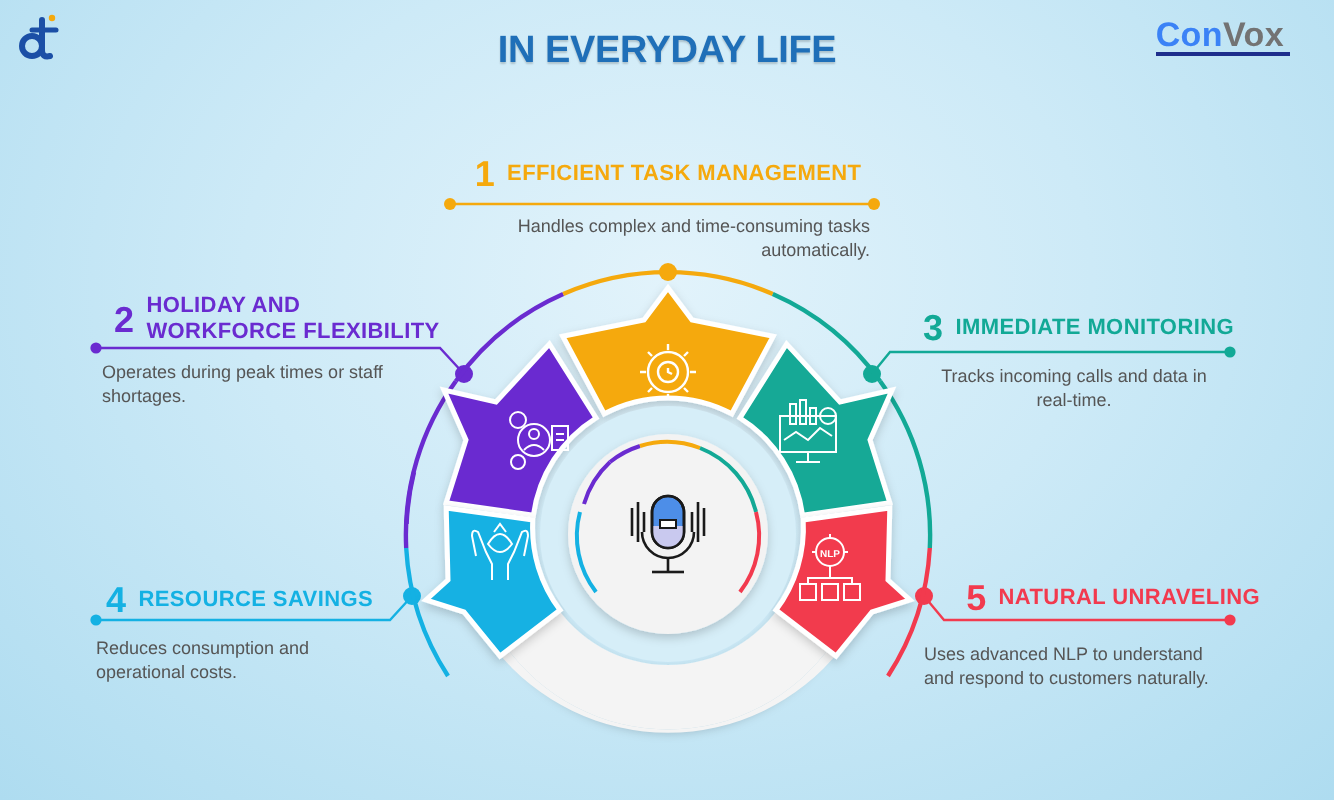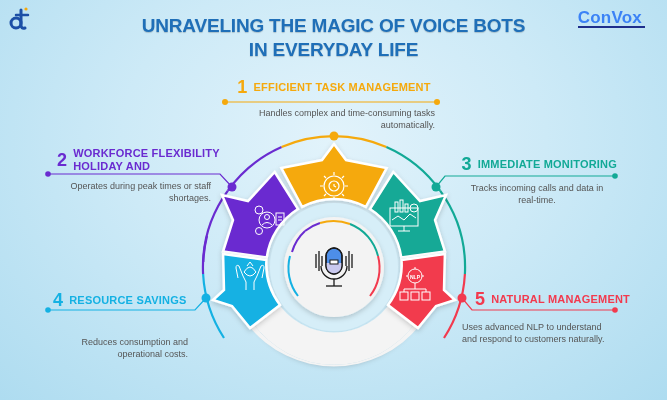--- a/index.html
+++ b/index.html
@@ -3,44 +3,43 @@
 <meta charset="utf-8">
 <style>
   html,body{margin:0;padding:0;}
   body{width:667px;height:400px;overflow:hidden;position:relative;
     font-family:"Liberation Sans",sans-serif;
     background:radial-gradient(ellipse at 50% 35%,#e2f3fb 0%,#cdeaf7 45%,#aedcf0 100%);}
   .abs{position:absolute;}
   .logo-left{left:8px;top:6px;width:22px;height:26px;}
   .brand{right:22px;top:9px;font-size:17px;font-weight:bold;letter-spacing:0.2px;border-bottom:2px solid #1e2e8c;line-height:17px;padding-right:3px;}
   .brand .c1{color:#3b82f6;}
-  .brand .c2{color:#3b82f6;}
+  .brand .c2{color:#737373;}
   .title{left:0;width:667px;top:14px;text-align:center;color:#1f6fb8;font-weight:bold;font-size:19px;line-height:24px;letter-spacing:-0.2px;text-shadow:0 1px 1px rgba(0,0,0,0.18);}
   .title div{margin:0;}
   .feat-head{font-weight:bold;font-size:11px;letter-spacing:0.2px;line-height:13px;display:flex;align-items:center;}
   .num{font-size:18px;font-weight:bold;margin-right:6px;line-height:18px;}
-  .desc{font-size:9px;color:#555;line-height:12px;text-align:right;}
+  .desc{font-size:9px;color:#555;line-height:12px;}
   svg text{font-family:"Liberation Sans",sans-serif;}
 </style>
 </head>
 <body>
 
 <svg class="abs logo-left" viewBox="0 0 22 26">
   <circle cx="8" cy="17" r="5" fill="none" stroke="#1b4fa6" stroke-width="3"></circle>
   <path d="M13 4 L13 19 Q13 23 17 22" fill="none" stroke="#1b4fa6" stroke-width="3" stroke-linecap="round"></path>
   <path d="M8 9 L20 9" stroke="#1b4fa6" stroke-width="2.5" stroke-linecap="round"></path>
   <circle cx="18" cy="3" r="1.6" fill="#f5a90d"></circle>
 </svg>
 
 <div class="abs brand">
   <span class="c1">Con</span><span class="c2">Vox</span>
 </div>
 
 <div class="abs title">
-  <div>UNRAVELING THE MAGIC OF VOICE BOTS</div>
   <div>IN EVERYDAY LIFE</div>
 </div>
 
 <svg class="abs" style="left:0;top:0;" width="667" height="400" viewBox="0 0 667 400">
   <defs>
     <filter id="sh" x="-20%" y="-20%" width="140%" height="140%">
       <feDropShadow dx="0" dy="2" stdDeviation="2.5" flood-color="#000" flood-opacity="0.18"></feDropShadow>
     </filter>
   </defs>
 
@@ -186,42 +185,42 @@
     <span class="num">1</span>
     <span>EFFICIENT TASK MANAGEMENT</span>
   </div>
 </div>
 <div class="abs desc" style="left:235px;top:107px;width:200px;text-align:right;">Handles complex and time-consuming tasks automatically.</div>
 
 <div class="abs" style="left:57px;top:147px;width:200px;color:#6a2bd0;">
   <div class="feat-head">
     <span class="num">2</span>
     <span>
+        <span style="display:block">HOLIDAY AND</span>
         <span style="display:block">WORKFORCE FLEXIBILITY</span>
-        <span style="display:block">HOLIDAY AND</span>
       </span>
   </div>
 </div>
 <div class="abs desc" style="left:51px;top:180px;width:160px;">Operates during peak times or staff shortages.</div>
 
 <div class="abs" style="left:440px;top:155px;width:177px;">
   <div class="feat-head" style="justify-content:flex-end;color:#12a996;">
     <span class="num">3</span>
     <span>IMMEDIATE MONITORING</span>
   </div>
 </div>
 <div class="abs desc" style="left:462px;top:182px;width:150px;text-align:center;">Tracks incoming calls and data in real-time.</div>
 
 <div class="abs" style="left:53px;top:291px;width:180px;">
   <div class="feat-head" style="color:#14b1e3;">
     <span class="num">4</span>
     <span>RESOURCE SAVINGS</span>
   </div>
 </div>
-<div class="abs desc" style="left:48px;top:336px;width:140px;">Reduces consumption and operational costs.</div>
+<div class="abs desc" style="left:48px;top:318px;width:140px;">Reduces consumption and operational costs.</div>
 
 <div class="abs" style="left:450px;top:290px;width:180px;">
   <div class="feat-head" style="justify-content:flex-end;color:#f23a4e;">
     <span class="num">5</span>
-    <span>NATURAL MANAGEMENT</span>
+    <span>NATURAL UNRAVELING</span>
   </div>
 </div>
 <div class="abs desc" style="left:462px;top:321px;width:150px;text-align:left;">Uses advanced NLP to understand and respond to customers naturally.</div>
 
 </body></html>

